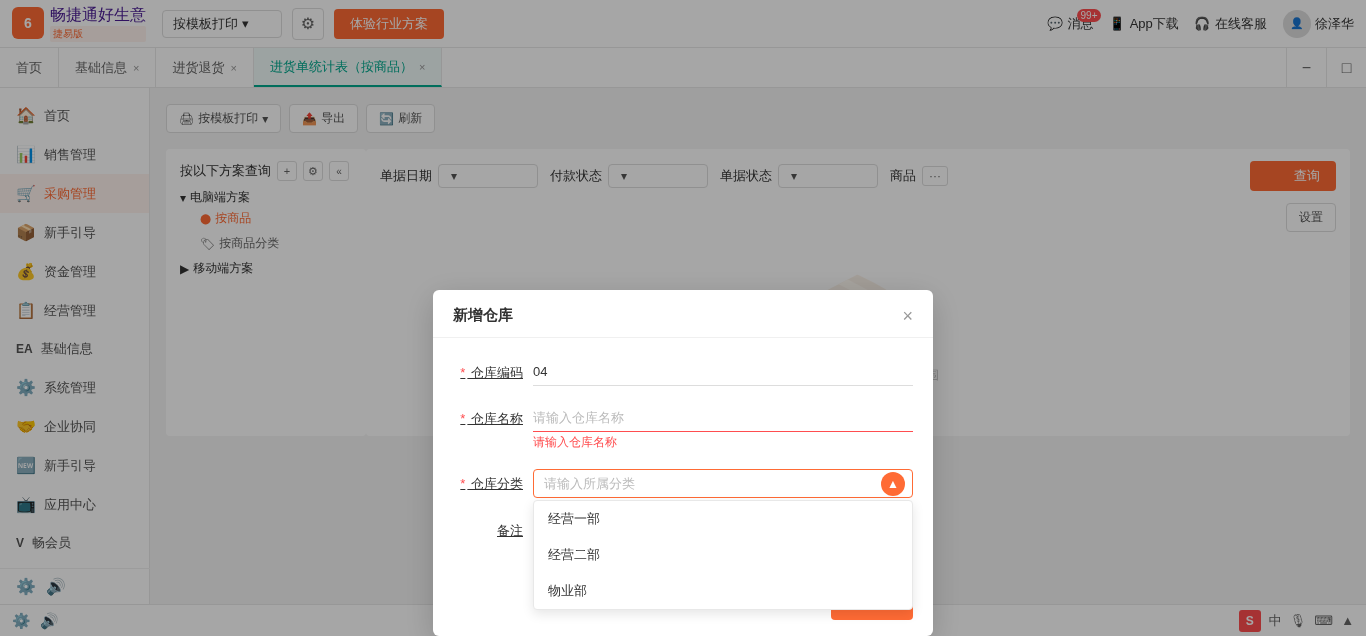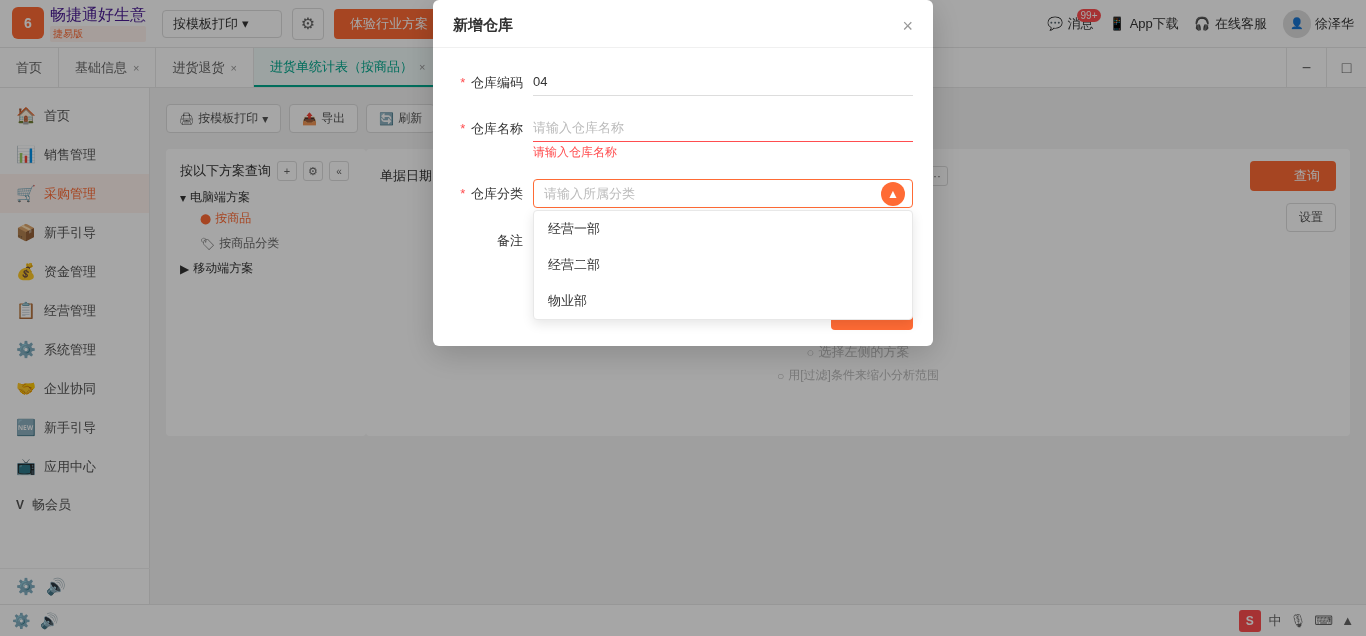--- a/index.html
+++ b/index.html
@@ -130,21 +130,21 @@
     .scheme-item { padding: 4px 8px 4px 20px; font-size: 12px; color: #666; cursor: pointer; display: flex; align-items: center; gap: 4px; }
     .scheme-item.active { color: #ff6b35; }
     .scheme-action { width: 20px; height: 20px; border: 1px solid #ddd; border-radius: 3px; display: flex; align-items: center; justify-content: center; font-size: 11px; cursor: pointer; color: #666; }
     .collapse-btn { width: 20px; height: 20px; border: 1px solid #ddd; border-radius: 3px; display: flex; align-items: center; justify-content: center; font-size: 10px; cursor: pointer; color: #666; }
 
     
     .overlay {
       position: fixed; top: 0; left: 0; width: 100%; height: 100%;
       background: rgba(0,0,0,0.35);
       z-index: 100;
-      display: flex; align-items: flex-start; justify-content: center;
+      display: flex; align-items: flex-end; justify-content: center;
     }
 
     
     .modal {
       background: #fff;
       border-radius: 6px;
       width: 500px;
       box-shadow: 0 8px 32px rgba(0,0,0,0.18);
       position: relative;
       overflow: visible;
@@ -155,21 +155,21 @@
       border-bottom: 1px solid #f0f0f0;
     }
     .modal-title { font-size: 15px; font-weight: bold; color: #333; }
     .modal-close { font-size: 18px; color: #999; cursor: pointer; line-height: 1; }
     .modal-body { padding: 20px 20px 16px; }
     .form-row {
       display: flex; align-items: flex-start; margin-bottom: 18px; gap: 0;
     }
     .form-label {
       font-size: 13px; color: #333; width: 80px; padding-top: 6px;
-      text-align: right; padding-right: 10px; flex-shrink: 0;
+      text-align: right; padding-right: 10px; flex-shrink: 0; text-decoration: underline;
     }
     .form-label .required { color: #ff4d4f; margin-right: 2px; }
     .form-input-wrap { flex: 1; position: relative; }
     .form-input {
       width: 100%; border: none; border-bottom: 1px solid #ddd;
       padding: 6px 0; font-size: 13px; color: #333; outline: none;
       background: transparent;
     }
     .form-input.error-border { border-bottom: 1px solid #ff4d4f; }
     .error-msg { color: #ff4d4f; font-size: 12px; margin-top: 2px; }
@@ -327,20 +327,24 @@
     </div>
     <div class="sidebar-item">
       <span class="sidebar-icon">💰</span>
       <span>资金管理</span>
     </div>
     <div class="sidebar-item">
       <span class="sidebar-icon">📋</span>
       <span>经营管理</span>
     </div>
     <div class="sidebar-item">
+      <span class="sidebar-icon" style="font-size:12px;font-weight:bold;">EA</span>
+      <span>基础信息</span>
+    </div>
+    <div class="sidebar-item">
       <span class="sidebar-icon">⚙️</span>
       <span>系统管理</span>
     </div>
     <div class="sidebar-item">
       <span class="sidebar-icon">🤝</span>
       <span>企业协同</span>
     </div>
     <div class="sidebar-item">
       <span class="sidebar-icon">🆕</span>
       <span>新手引导</span>

